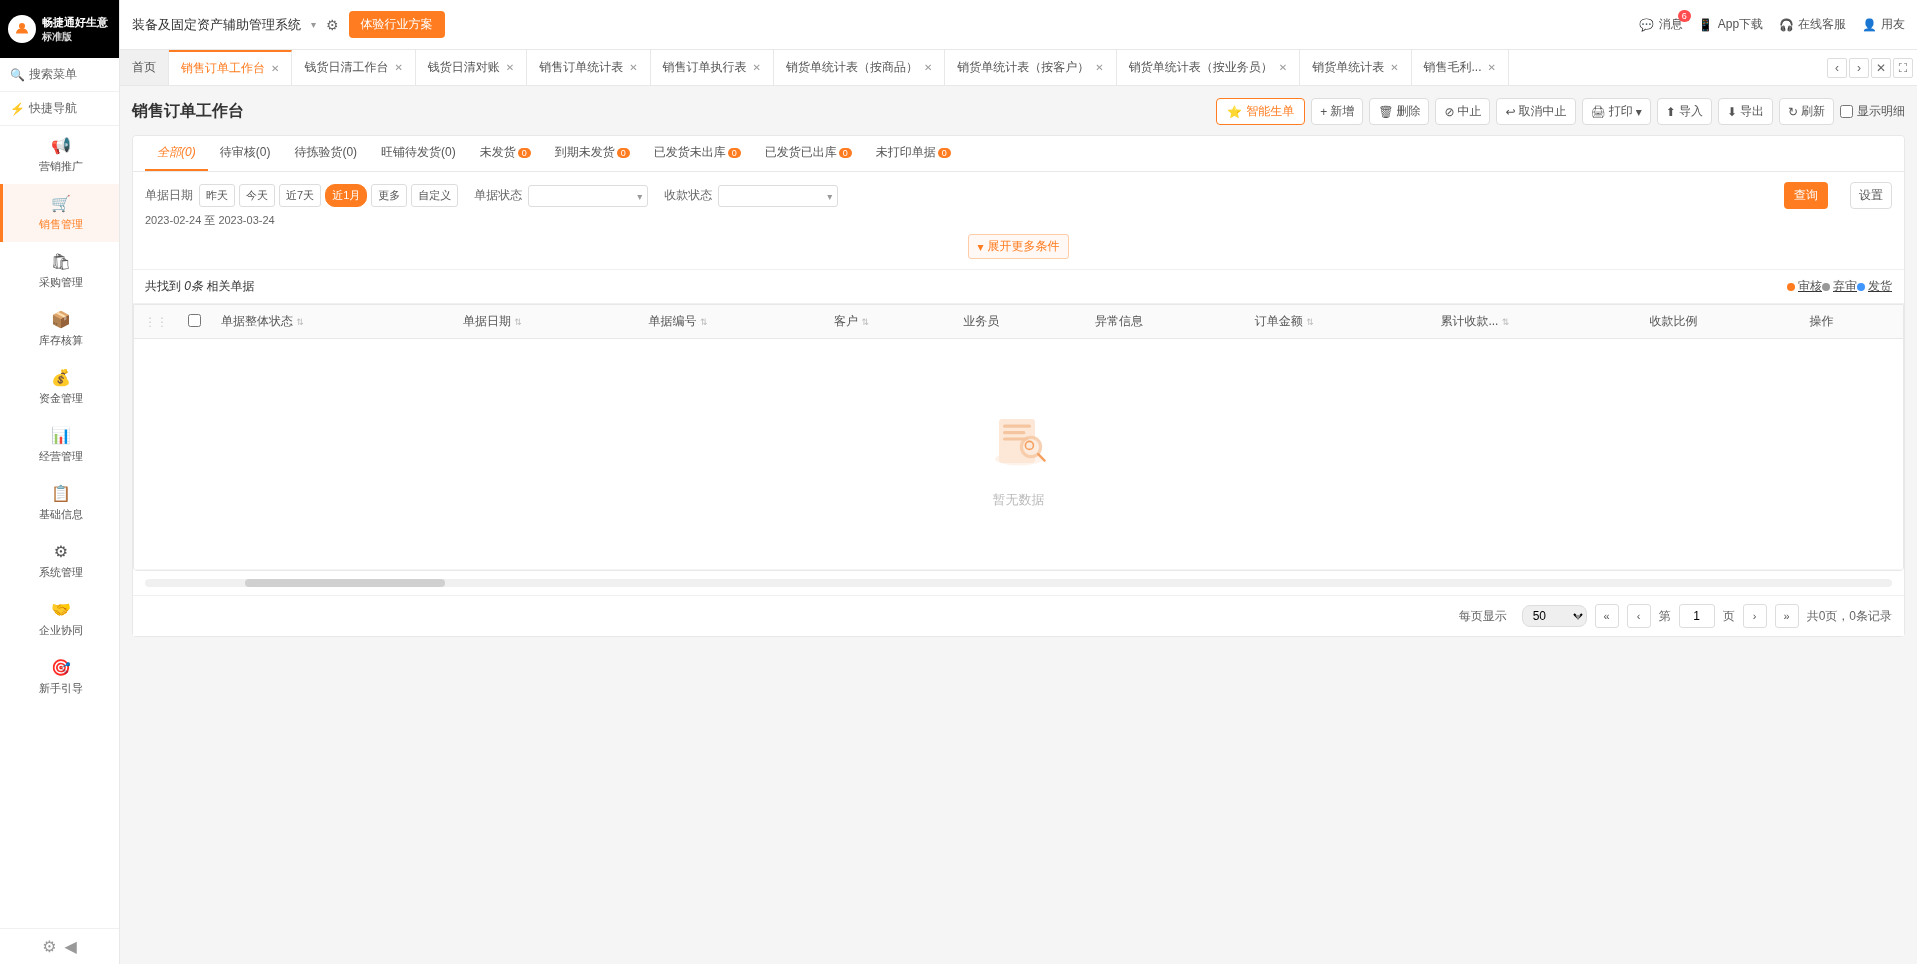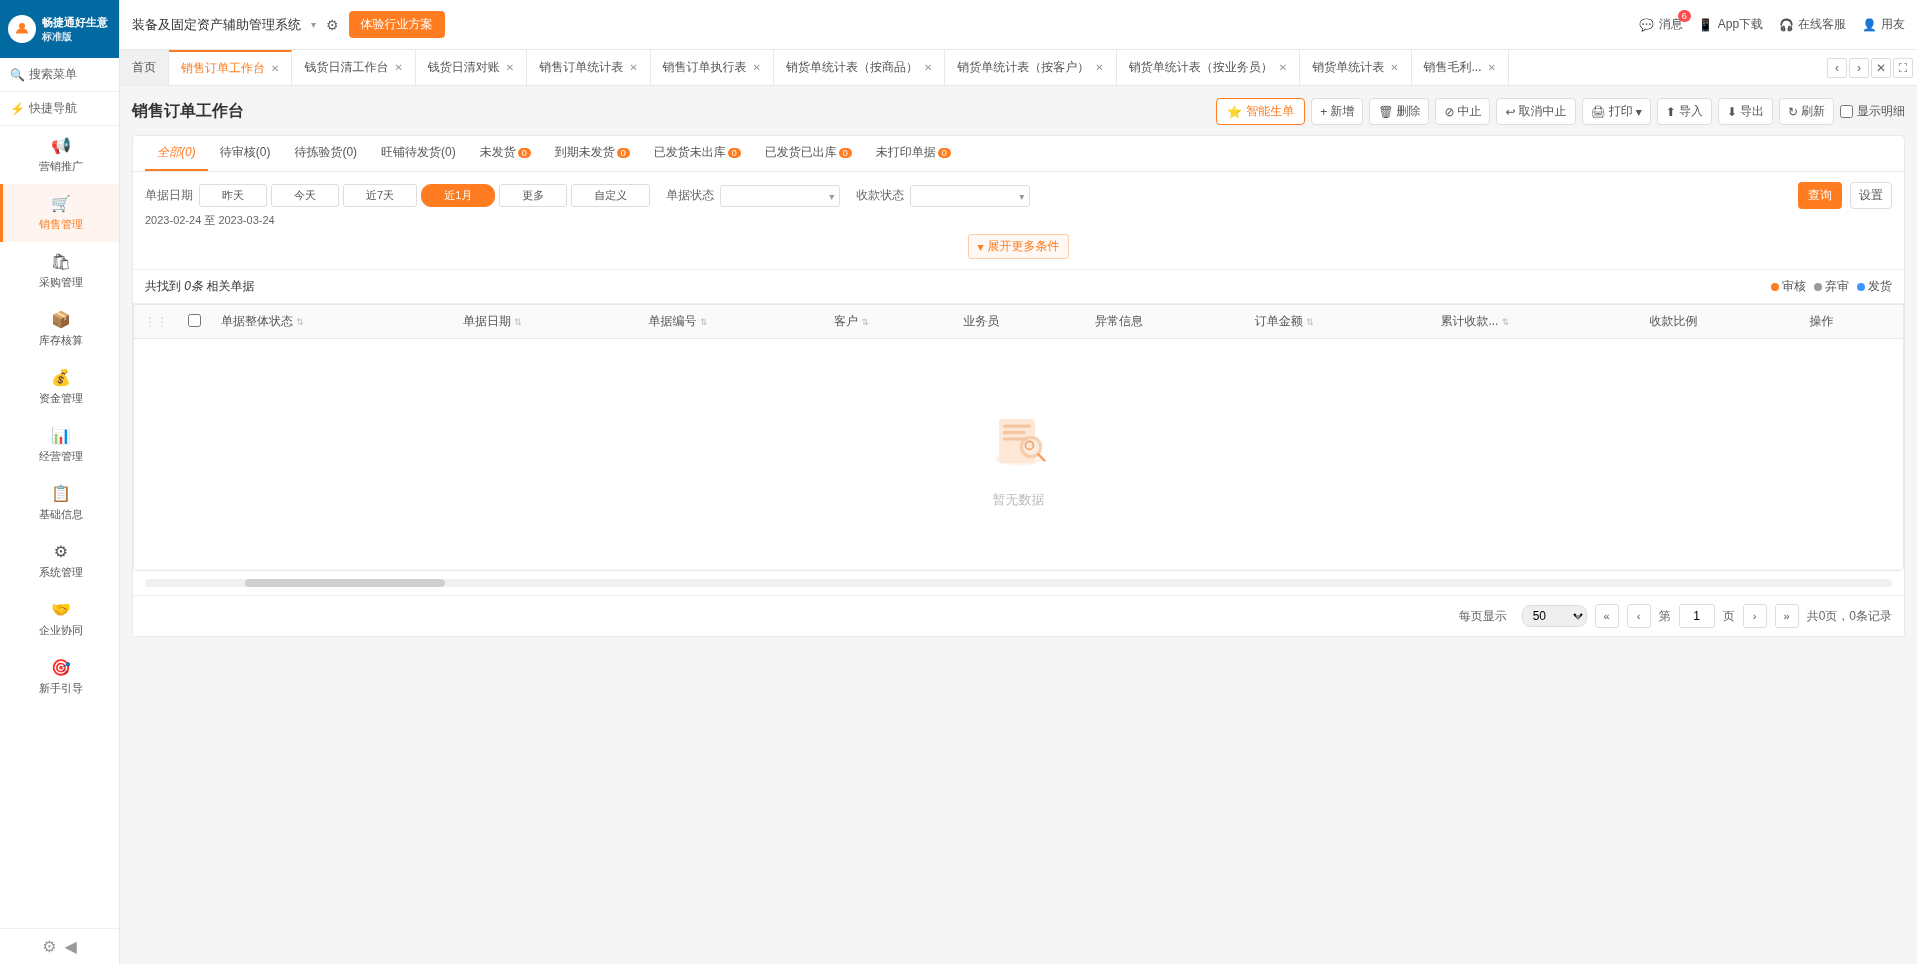--- a/index.html
+++ b/index.html
@@ -4,21 +4,21 @@
   <style>
     * { box-sizing: border-box; margin: 0; padding: 0; }
     body { font-family: 'Microsoft YaHei', Arial, sans-serif; font-size: 12px; background: #f5f5f5; color: #333; overflow: hidden; height: 964px; width: 1917px; }
 
     
     .app-container { display: flex; height: 100%; }
     .sidebar { width: 120px; background: #fff; border-right: 1px solid #e8e8e8; display: flex; flex-direction: column; flex-shrink: 0; }
     .main-area { flex: 1; display: flex; flex-direction: column; overflow: hidden; }
 
     
-    .sidebar-logo { background: #0369a1; padding: 29px 8px; display: flex; align-items: center; gap: 6px; color: #fff; font-size: 13px; font-weight: bold; height: 50px; }
+    .sidebar-logo { background: #000000; padding: 29px 8px; display: flex; align-items: center; gap: 6px; color: #fff; font-size: 13px; font-weight: bold; height: 50px; }
     .sidebar-logo .logo-icon { width: 28px; height: 28px; background: #fff; border-radius: 50%; display: flex; align-items: center; justify-content: center; }
     .sidebar-logo .logo-icon svg { width: 18px; height: 18px; }
     .sidebar-logo-text { line-height: 1.3; font-size: 11px; }
 
     
     .sidebar-search { display: flex; align-items: center; gap: 4px; padding: 8px 10px; color: #666; cursor: pointer; border-bottom: 1px solid #f0f0f0; }
 
     .sidebar-item { display: flex; flex-direction: column; align-items: center; justify-content: center; padding: 10px 4px; cursor: pointer; color: #555; gap: 4px; font-size: 11px; border-left: 3px solid transparent; }
     .sidebar-item.active { background: #fff5f0; color: #ff7c20; border-left-color: #ff7c20; }
     .sidebar-item .icon { font-size: 16px; }
@@ -59,31 +59,31 @@
     .sub-tab.active { color: #ff7c20; border-bottom-color: #ff7c20; font-style: italic; }
     .sub-tab .count-badge { background: #ff4d4f; color: #fff; border-radius: 8px; font-size: 9px; padding: 0 4px; margin-left: 2px; }
     .sub-tab .count-badge.orange { background: #ff7c20; }
 
     
     .filter-area { background: #fff; padding: 10px 12px; border-bottom: 1px solid #f0f0f0; }
     .filter-row { display: flex; align-items: center; gap: 16px; flex-wrap: wrap; }
     .filter-item { display: flex; align-items: center; gap: 6px; }
     .filter-label { color: #666; font-size: 12px; white-space: nowrap; }
     .filter-date-group { display: flex; align-items: center; gap: 4px; }
-    .filter-date-btn { padding: 3px 22px; border: 1px solid #ddd; border-radius: 3px; cursor: pointer; color: #555; font-size: 11px; background: #fff; }
+    .filter-date-btn { padding: 3px 6px; border: 1px solid #ddd; border-radius: 3px; cursor: pointer; color: #555; font-size: 11px; background: #fff; }
     .filter-date-btn.active { background: #ff7c20; color: #fff; border-color: #ff7c20; border-radius: 10px; }
     .filter-select { border: 1px solid #ddd; border-radius: 3px; padding: 3px 20px 3px 6px; font-size: 12px; color: #555; background: #fff; appearance: none; min-width: 120px; cursor: pointer; }
     .select-wrapper { position: relative; display: inline-block; }
     .select-wrapper::after { content: '▾'; position: absolute; right: 6px; top: 50%; transform: translateY(-50%); pointer-events: none; color: #999; font-size: 10px; }
     .expand-btn { display: flex; align-items: center; gap: 4px; color: #ff7c20; cursor: pointer; font-size: 12px; border: 1px solid #ffcca8; border-radius: 3px; padding: 3px 8px; background: #fff8f4; }
 
     
     .table-container { background: #fff; border: 1px solid #e8e8e8; border-radius: 0 0 4px 4px; }
     .table-info-bar { display: flex; align-items: center; justify-content: space-between; padding: 8px 12px; border-bottom: 1px solid #f0f0f0; }
-    .table-quick-actions { display: flex; align-items: center; gap: 8px; }
+    .table-quick-actions { display: flex; align-items: center; gap: 0; text-decoration: underline; }
     .quick-action-btn { display: flex; align-items: center; gap: 3px; color: #555; font-size: 12px; cursor: pointer; }
     .quick-action-btn .dot { width: 8px; height: 8px; border-radius: 50%; }
     .dot-orange { background: #ff7c20; }
     .dot-gray { background: #999; }
     .dot-blue { background: #4096ff; }
 
     table { width: 100%; border-collapse: collapse; }
     thead tr { background: #fafafa; }
     th { padding: 8px 10px; text-align: left; border-bottom: 1px solid #e8e8e8; color: #555; font-weight: 500; font-size: 12px; white-space: nowrap; }
     th .sort-icon { color: #bbb; font-size: 9px; cursor: pointer; }
@@ -369,21 +369,21 @@
               </div>
             </div>
             <div class="filter-item">
               <span class="filter-label">收款状态</span>
               <div class="select-wrapper">
                 <select class="filter-select">
                   <option></option>
                 </select>
               </div>
             </div>
-            <div style="margin-left:auto;display:flex;gap:8px;">
+            <div style="margin-left:auto;display:flex;gap:22px;">
               <button class="btn-primary">查询</button>
               <button class="btn-action">设置</button>
             </div>
           </div>
           <div style="margin-top:4px;">
             <span style="color:#666;font-size:11px;">2023-02-24 至 2023-03-24</span>
           </div>
           <div style="margin-top:6px;display:flex;justify-content:center;">
             <div class="expand-btn">
               <span>▾</span>

